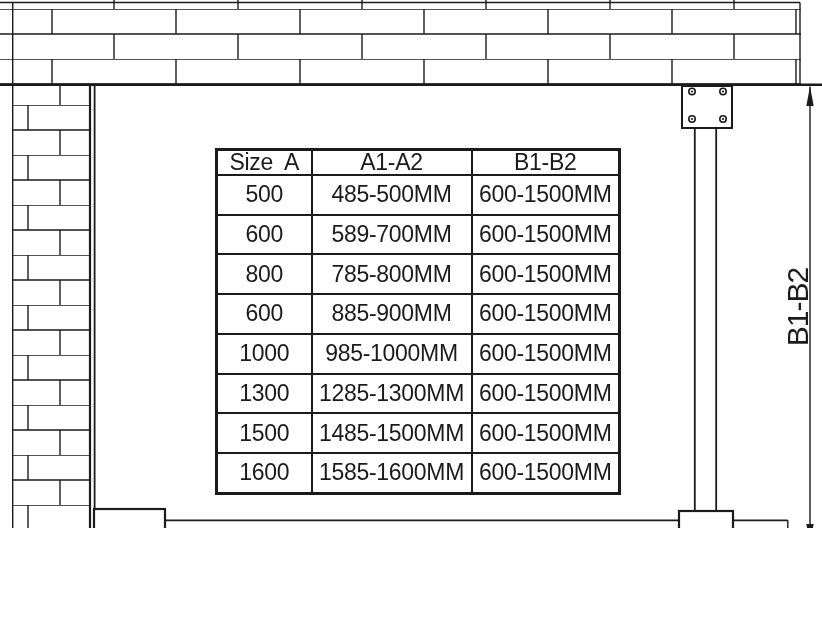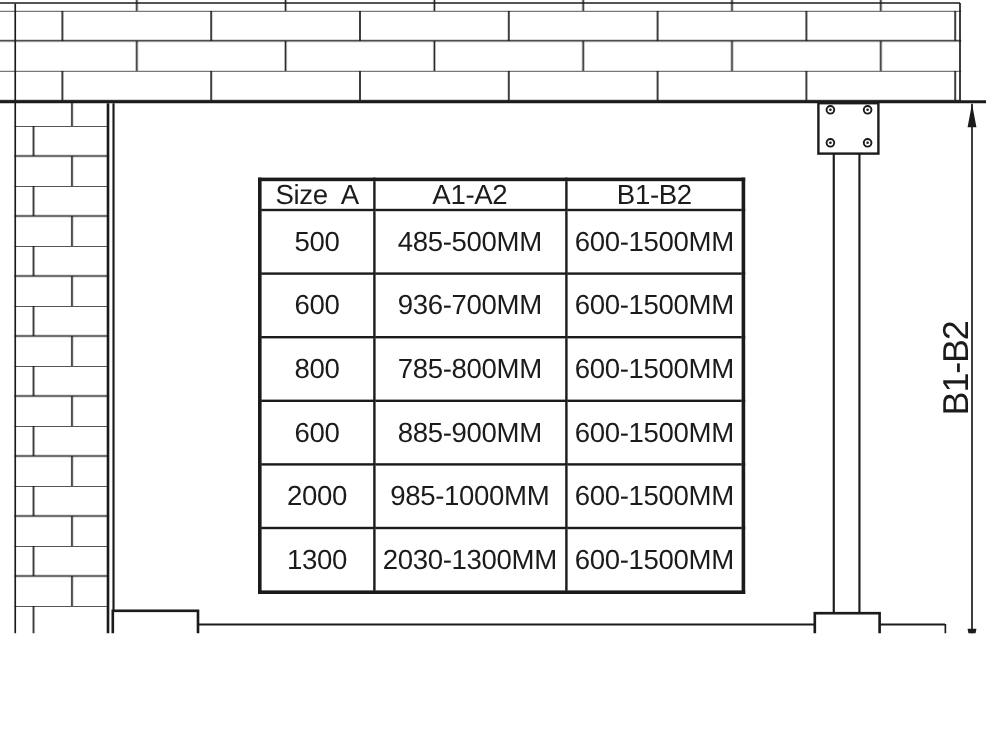--- a/index.html
+++ b/index.html
@@ -126,41 +126,51 @@
       </tr>
     </thead>
     <tbody>
         <tr>
           <td>500</td>
           <td>485-500MM</td>
           <td>600-1500MM</td>
         </tr>
         <tr>
           <td>600</td>
-          <td>936-700MM</td>
+          <td>589-700MM</td>
           <td>600-1500MM</td>
         </tr>
         <tr>
           <td>800</td>
           <td>785-800MM</td>
           <td>600-1500MM</td>
         </tr>
         <tr>
           <td>600</td>
           <td>885-900MM</td>
           <td>600-1500MM</td>
         </tr>
         <tr>
-          <td>2000</td>
+          <td>1000</td>
           <td>985-1000MM</td>
           <td>600-1500MM</td>
         </tr>
         <tr>
           <td>1300</td>
-          <td>2030-1300MM</td>
+          <td>1285-1300MM</td>
+          <td>600-1500MM</td>
+        </tr>
+        <tr>
+          <td>1500</td>
+          <td>1485-1500MM</td>
+          <td>600-1500MM</td>
+        </tr>
+        <tr>
+          <td>1600</td>
+          <td>1585-1600MM</td>
           <td>600-1500MM</td>
         </tr>
       </tbody>
   </table>
 
   <div class="dim-label-h">A1-A2</div>
   <div class="dim-label-v">B1-B2</div>
 </div>
 
 </body></html>

